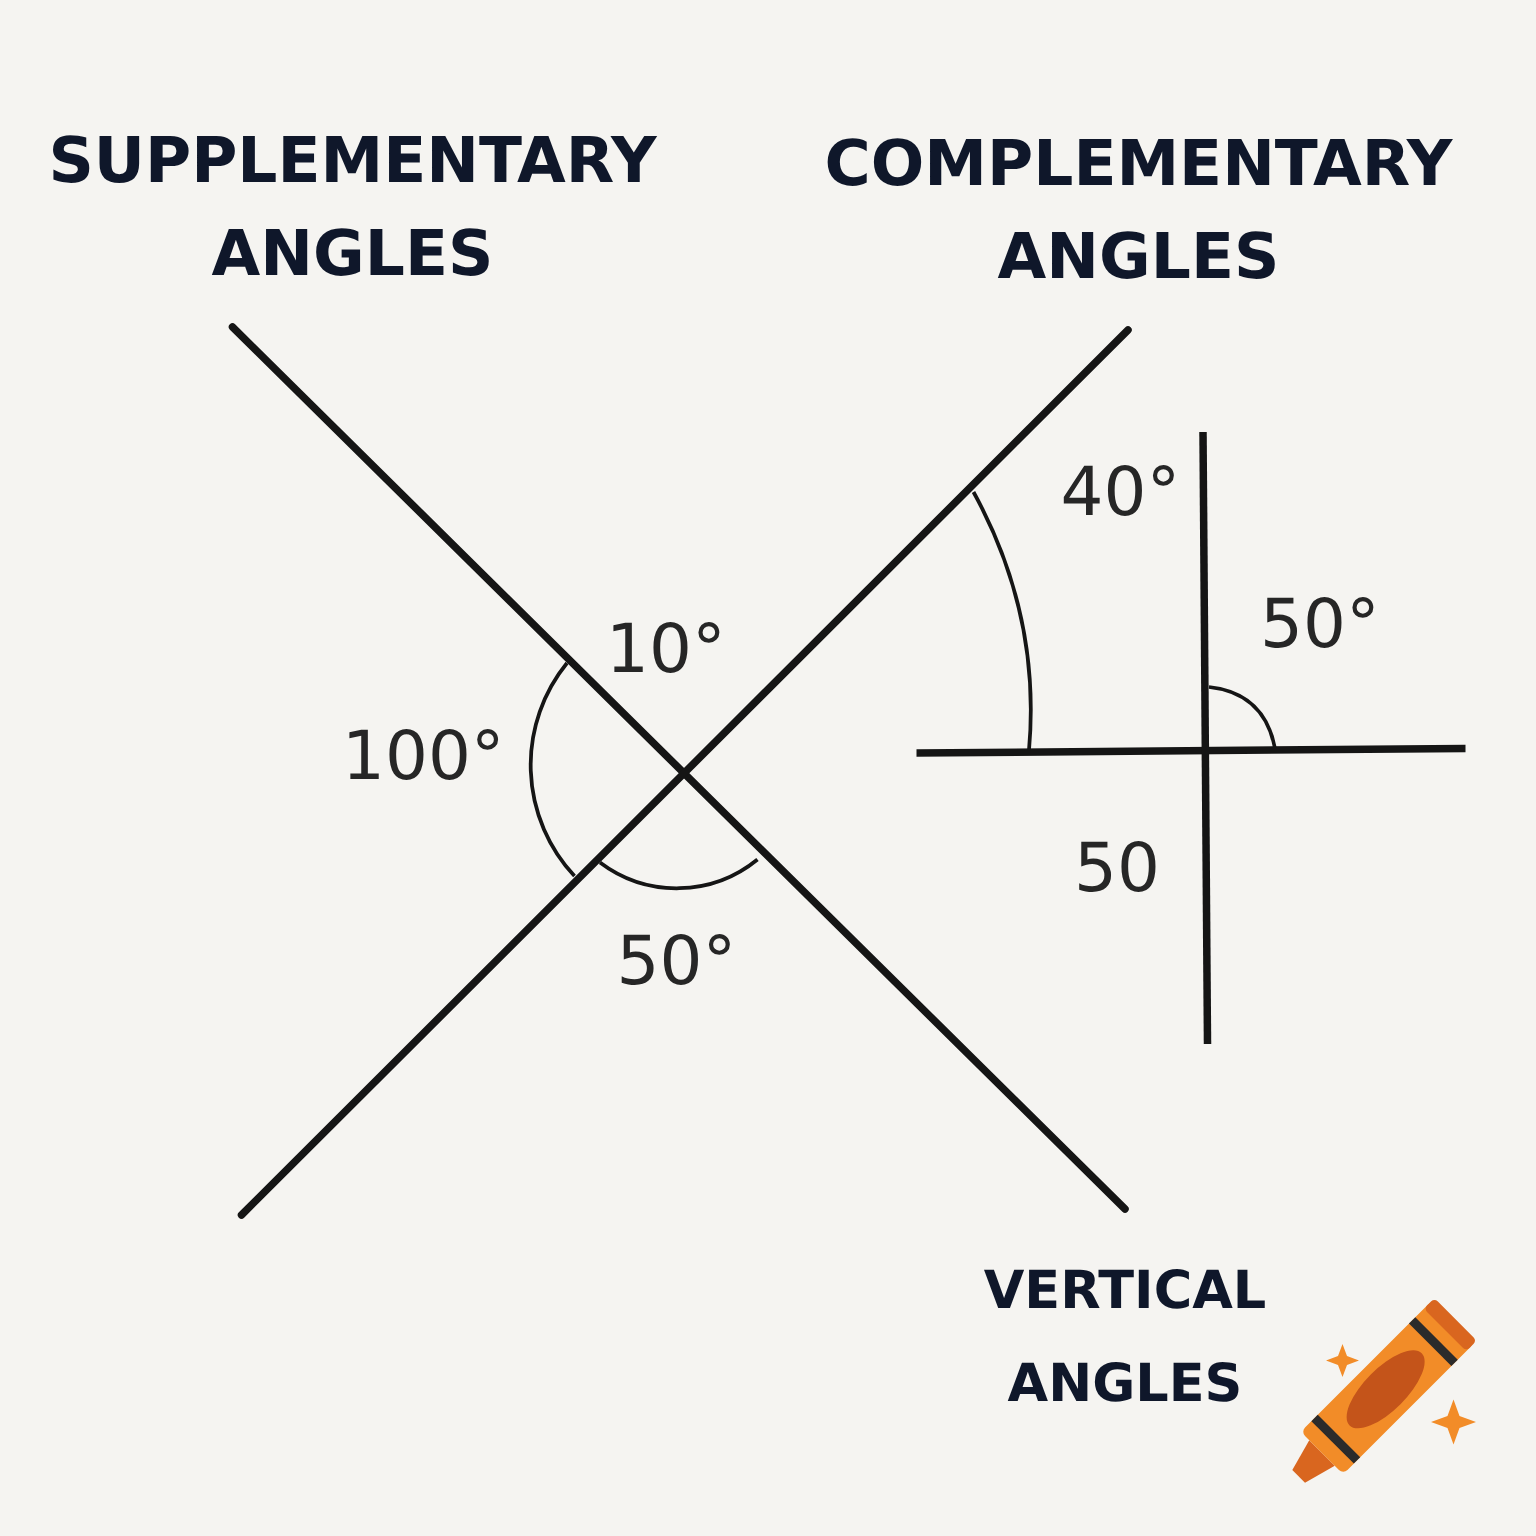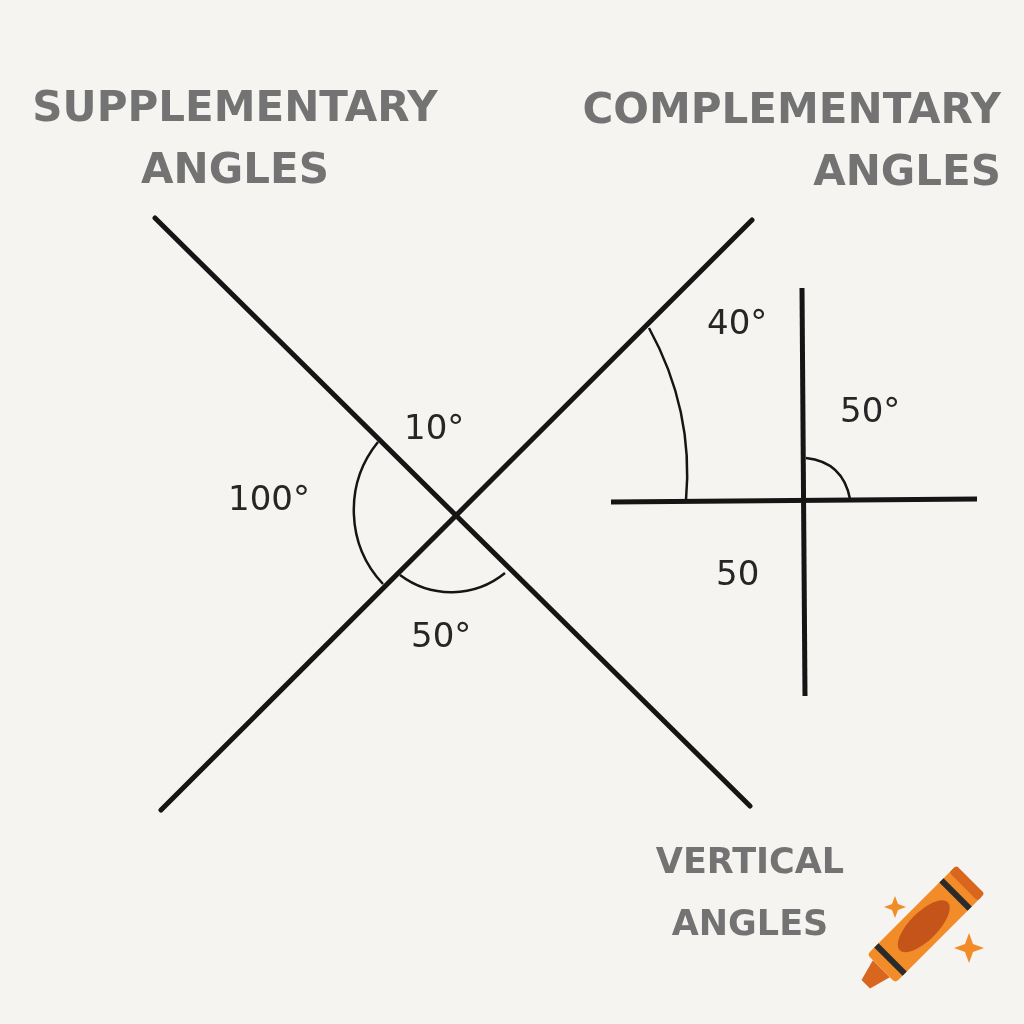--- a/index.html
+++ b/index.html
@@ -7,34 +7,34 @@
       width: 1024px; height: 1024px; overflow: hidden;
       background: #f5f4f1;
       position: relative;
       font-family: "DejaVu Sans", sans-serif;
     }
     .canvas { position: absolute; left: 0; top: 0; width: 1024px; height: 1024px; }
     .title {
       position: absolute;
       font-family: "DejaVu Sans", sans-serif;
       font-weight: bold;
-      color: #737373;
+      color: #0f172a;
       text-align: center;
       line-height: 62px;
       letter-spacing: 0px;
     }
     .title span { display: block; }
     .t-supp { left: 20px; top: 76px; width: 430px; font-size: 42px; }
-    .t-comp { left: 539px; top: 78px; width: 462px; font-size: 42px; text-align: right; }
+    .t-comp { left: 528px; top: 78px; width: 462px; font-size: 42px; }
     .t-vert { left: 620px; top: 830px; width: 260px; font-size: 35px; }
     .label {
       position: absolute;
       font-family: "DejaVu Sans", sans-serif;
       color: #262626;
-      font-size: 34px;
+      font-size: 45px;
       line-height: 1;
       white-space: nowrap;
     }
   </style>
 </head>
 <body>
 
 <svg class="canvas" viewBox="0 0 1024 1024" xmlns="http://www.w3.org/2000/svg">
 
   <line x1="155" y1="218" x2="750" y2="806" stroke="#151515" stroke-width="5" stroke-linecap="round"></line>

